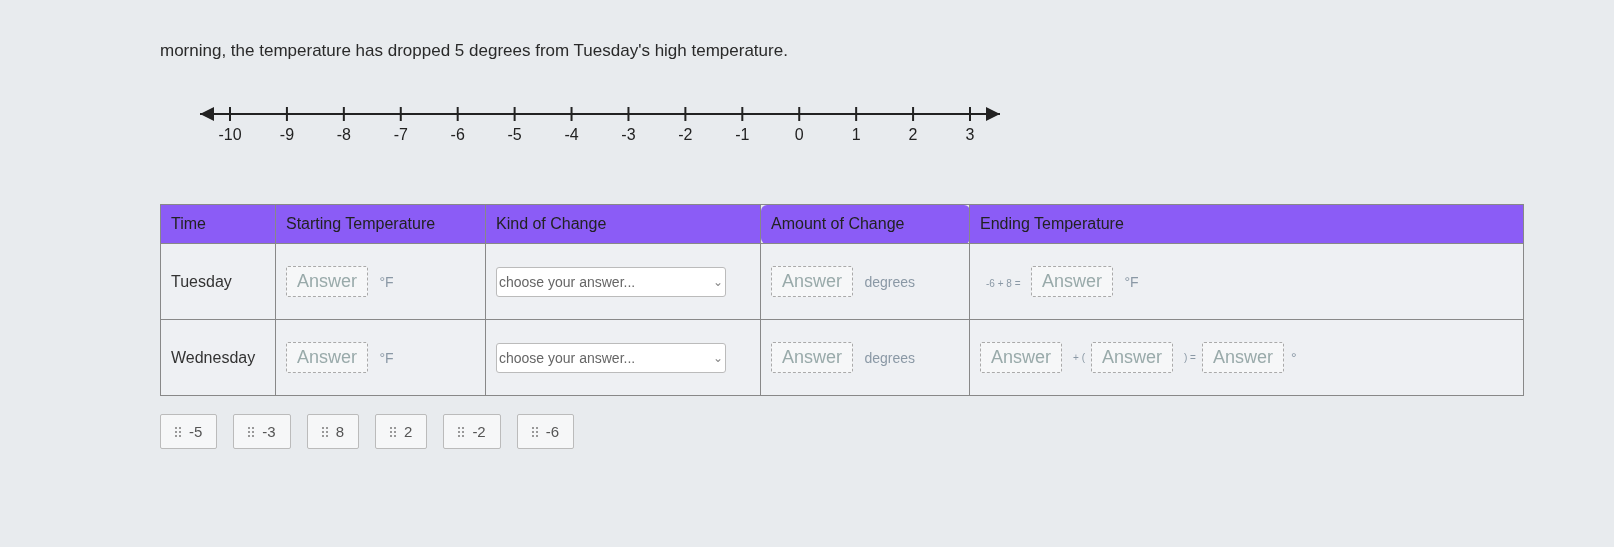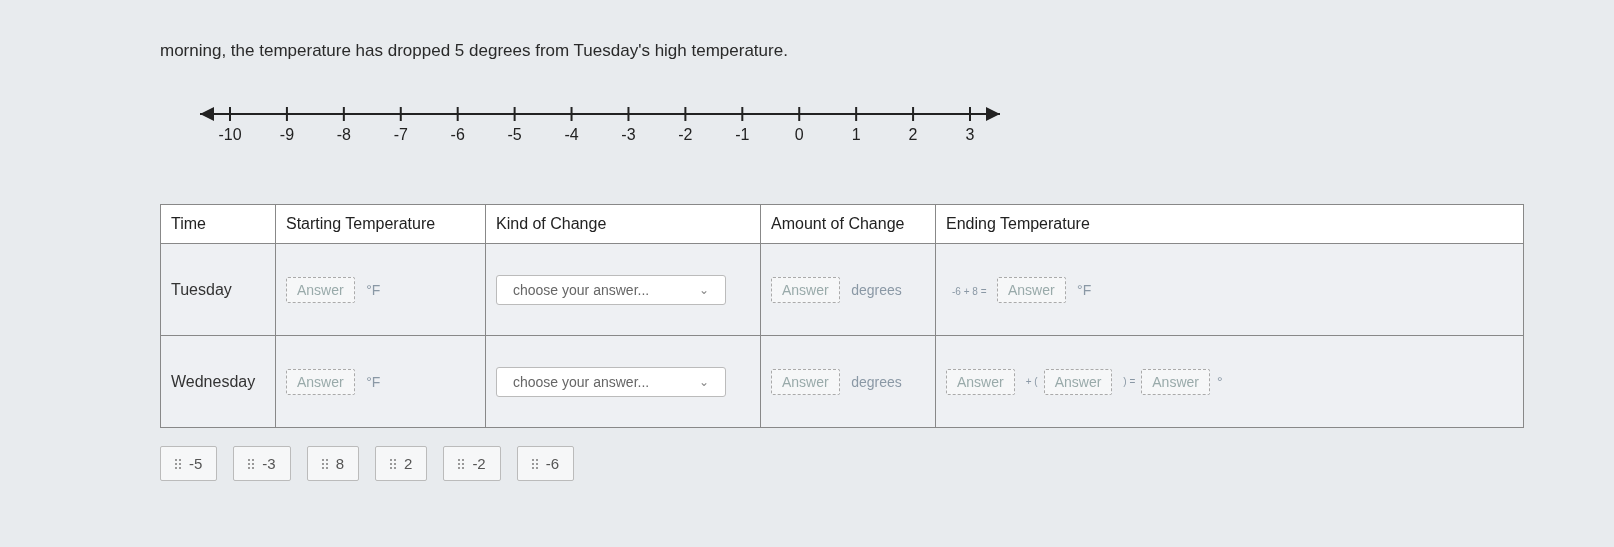--- a/index.html
+++ b/index.html
@@ -35,52 +35,52 @@
       width: 100%;
       font-size: 16px;
     }
     th, td {
       border: 1px solid #888;
       padding: 10px 10px;
       text-align: left;
       vertical-align: middle;
     }
     thead th {
-      background: #ffffff;
+      background: #8b5cf6;
       font-weight: 400;
       color: #222;
     }
-    tbody td { background: #eef0f3; height: 92px; }
+    tbody td { background: #eef0f3; height: 76px; }
     .col-time { width: 115px; }
     .col-start { width: 210px; }
     .col-kind { width: 275px; }
-    .col-amount { width: 175px; }
+    .col-amount { width: 209px; border-radius: 6px; }
     .col-ending { width: auto; }
     .answer-box {
       display: inline-block;
       border: 1px dashed #aaa;
       background: #f6f7f8;
       color: #9aa;
       padding: 4px 10px;
-      font-size: 14px;
+      font-size: 18px;
       margin-right: 5px;
       border-radius: 2px;
     }
     .unit-text {
       color: #8a98a5;
       font-size: 14px;
       margin-left: 2px;
     }
     .dropdown {
       display: flex;
       align-items: center;
       justify-content: space-between;
       border: 1px solid #bbb;
       background: #fff;
-      padding: 6px 16px;
+      padding: 6px 2px;
       width: 230px;
       color: #666;
       font-size: 14px;
       border-radius: 3px;
     }
     .chev { color: #888; font-size: 12px; margin-left: 8px; }
     .eq-text { color: #8a98a5; font-size: 10px; margin: 0 6px; }
     .inline { display: inline-flex; align-items: center; }
 
     .tiles {

